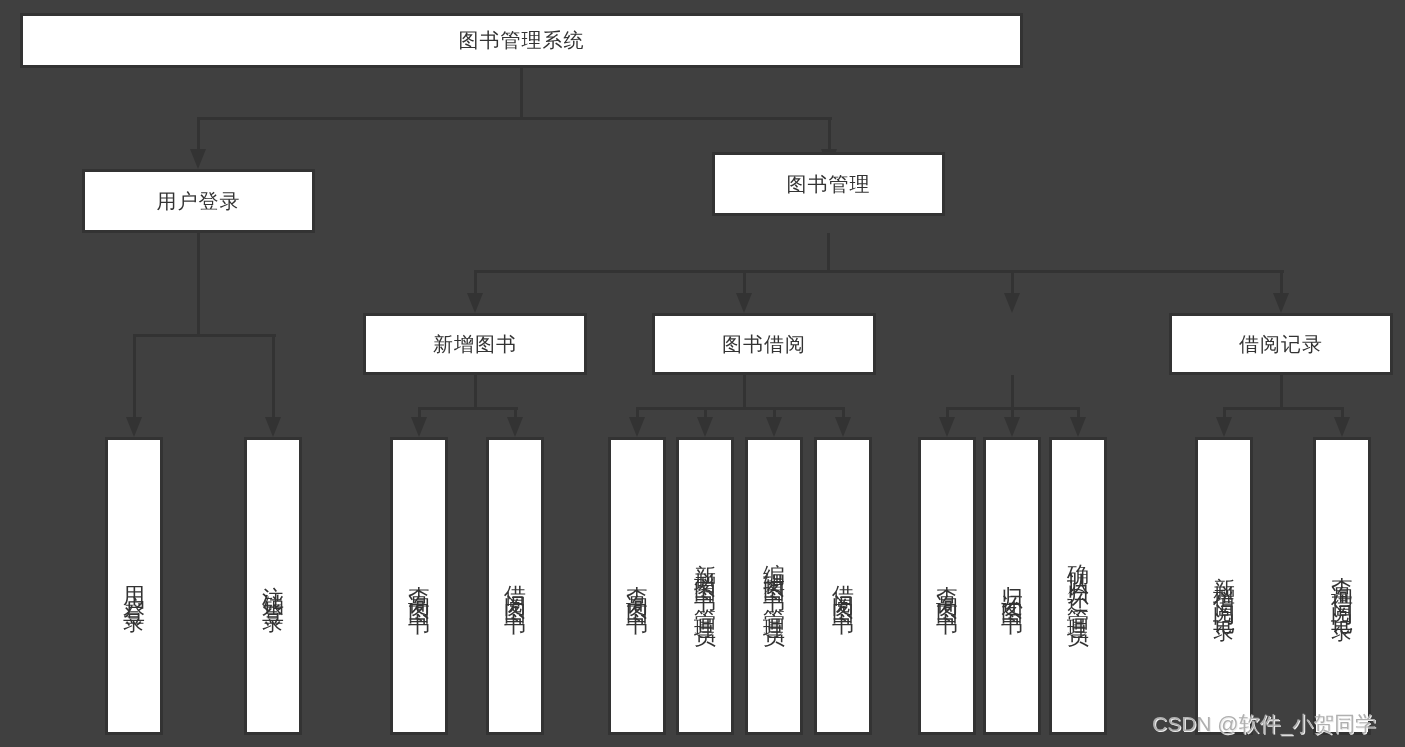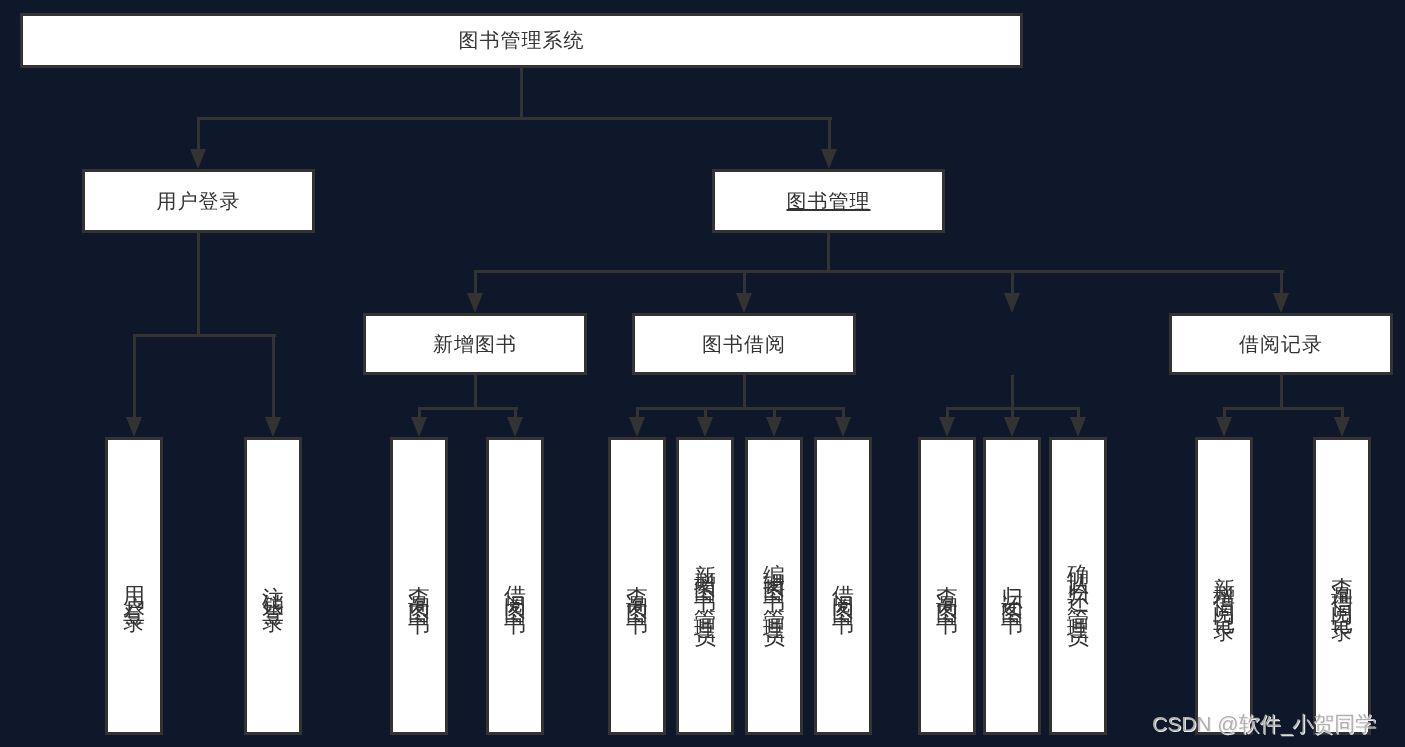--- a/index.html
+++ b/index.html
@@ -1,21 +1,21 @@
 <!DOCTYPE html>
 <html><head>
 <meta charset="utf-8">
 <style>
   html, body { margin: 0; padding: 0; background: #ffffff; }
   body { font-family: "Liberation Sans", "DejaVu Sans", sans-serif; }
   .canvas {
     position: relative;
     width: 1405px;
     height: 747px;
-    background: #0f172a;
+    background: #404040;
     overflow: hidden;
   }
   .node {
     position: absolute;
     box-sizing: border-box;
     border: 3px solid #333333;
     background: #ffffff;
     display: flex;
     align-items: center;
     justify-content: center;
@@ -77,21 +77,21 @@
     <div class="arrow-head"></div>
   </div>
   <div class="arrow" style="left:821px; top:117px;">
     <div class="arrow-line" style="height:32px;"></div>
     <div class="arrow-head"></div>
   </div>
 
   <div class="node" style="left:82px; top:169px; width:233px; height:64px;">
     <span class="hlabel">用户登录</span>
   </div>
-  <div class="node" style="left:712px; top:169px; width:233px; height:64px;text-decoration:underline;">
+  <div class="node" style="left:712px; top:152px; width:233px; height:64px;">
     <span class="hlabel">图书管理</span>
   </div>
 
   <div class="vline" style="left:197px; top:233px; height:103px;"></div>
   <div class="hline" style="left:133px; top:334px; width:143px;"></div>
   <div class="arrow" style="left:126px; top:334px;">
     <div class="arrow-line" style="height:83px;"></div>
     <div class="arrow-head"></div>
   </div>
   <div class="arrow" style="left:265px; top:334px;">
@@ -114,21 +114,21 @@
     <div class="arrow-head"></div>
   </div>
   <div class="arrow" style="left:1273px; top:270px;">
     <div class="arrow-line" style="height:23px;"></div>
     <div class="arrow-head"></div>
   </div>
 
   <div class="node" style="left:363px; top:313px; width:224px; height:62px;">
     <span class="hlabel">新增图书</span>
   </div>
-  <div class="node" style="left:632px; top:313px; width:224px; height:62px;font-family:Liberation Mono, monospace;">
+  <div class="node" style="left:652px; top:313px; width:224px; height:62px;font-family:Liberation Mono, monospace;">
     <span class="hlabel">图书借阅</span>
   </div>
   <div class="node" style="left:1169px; top:313px; width:224px; height:62px;">
     <span class="hlabel">借阅记录</span>
   </div>
 
   <div class="vline" style="left:474px; top:375px; height:34px;"></div>
   <div class="hline" style="left:418px; top:407px; width:100px;"></div>
   <div class="arrow" style="left:411px; top:407px;">
     <div class="arrow-line" style="height:10px;"></div>

